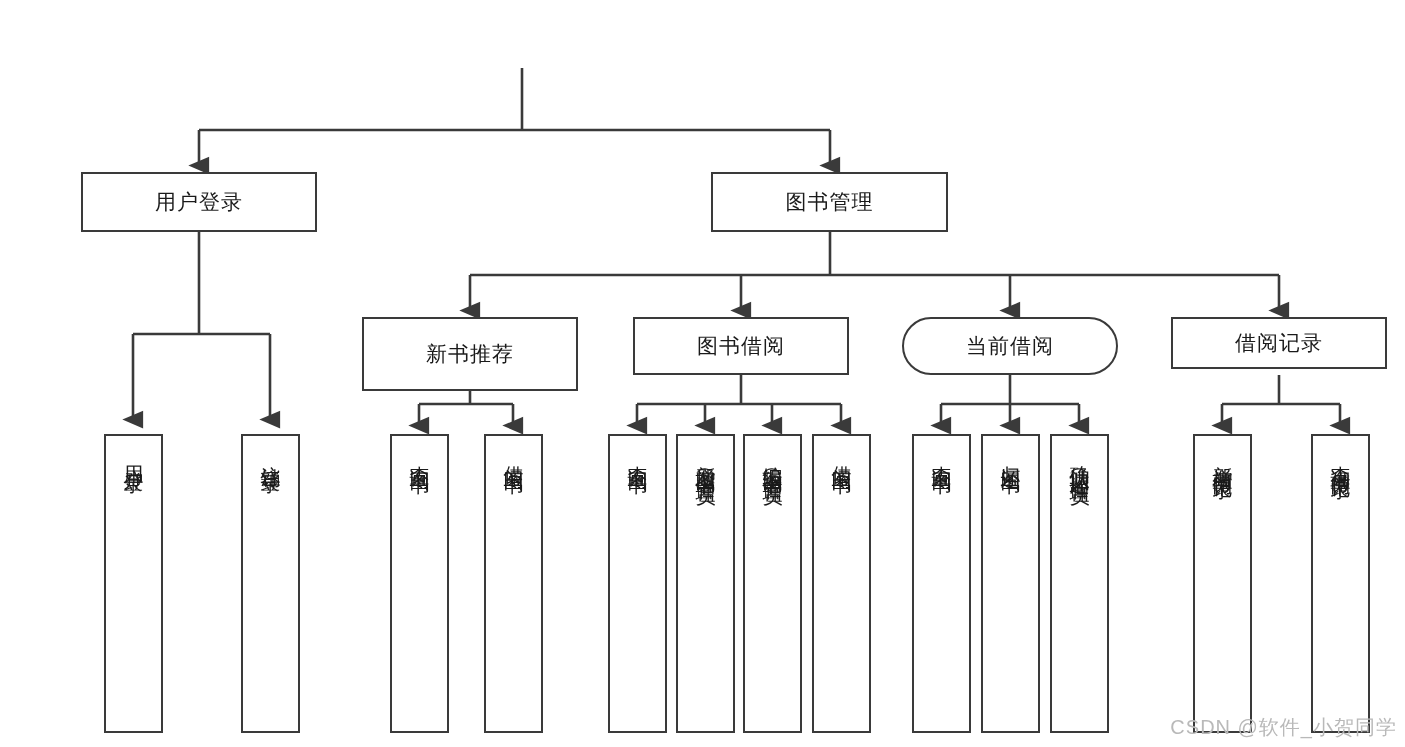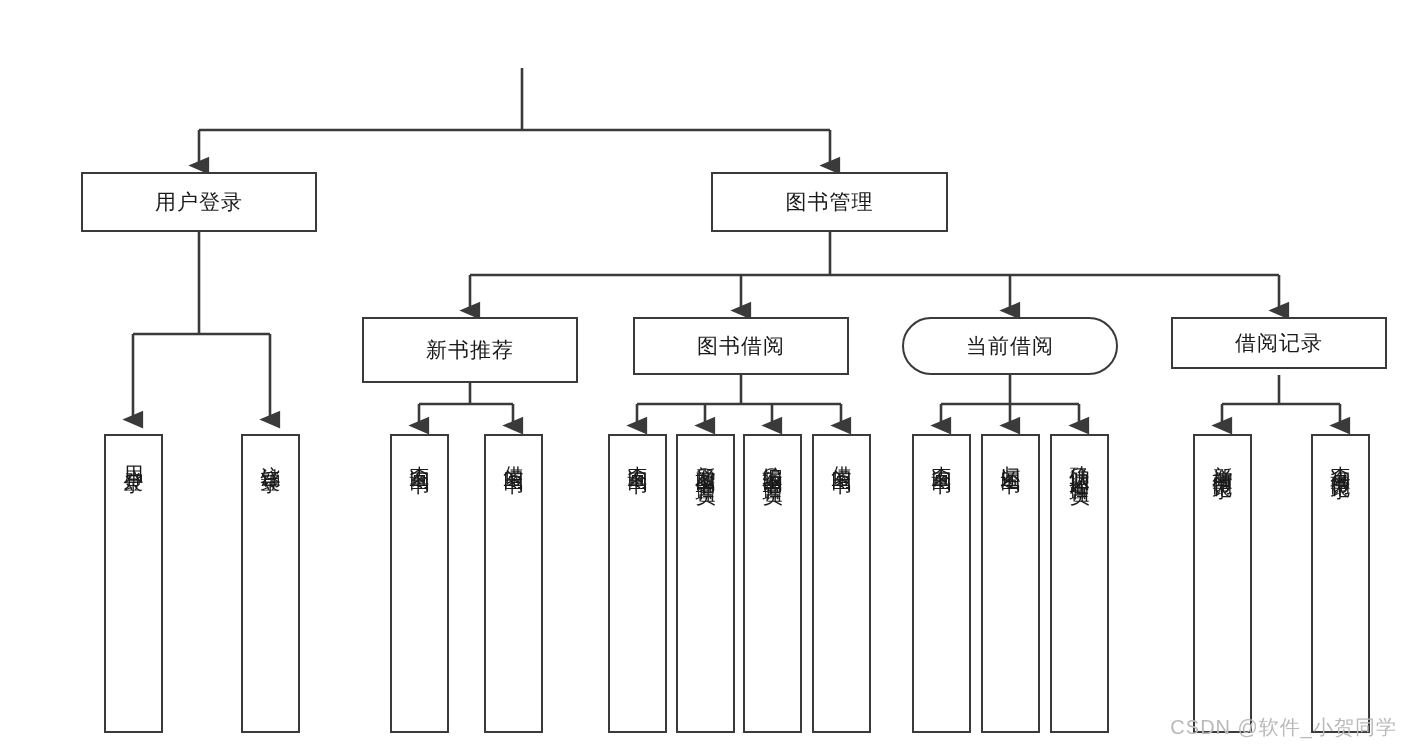--- a/index.html
+++ b/index.html
@@ -120,21 +120,21 @@
   </svg>
 
 
   <div class="node" style="left:81px; top:172px; width:236px; height:60px;">
     <span class="node-label">用户登录</span>
   </div>
   <div class="node" style="left:711px; top:172px; width:237px; height:60px;">
     <span class="node-label">图书管理</span>
   </div>
 
-  <div class="node" style="left:362px; top:317px; width:216px; height:66px;">
+  <div class="node" style="left:362px; top:317px; width:216px; height:74px;">
     <span class="node-label">新书推荐</span>
   </div>
   <div class="node" style="left:633px; top:317px; width:216px; height:58px;align-items:center;">
     <span class="node-label">图书借阅</span>
   </div>
   <div class="node" style="left:902px; top:317px; width:216px; height:58px;border-radius:29px;">
     <span class="node-label">当前借阅</span>
   </div>
   <div class="node" style="left:1171px; top:317px; width:216px; height:52px;">
     <span class="node-label">借阅记录</span>

